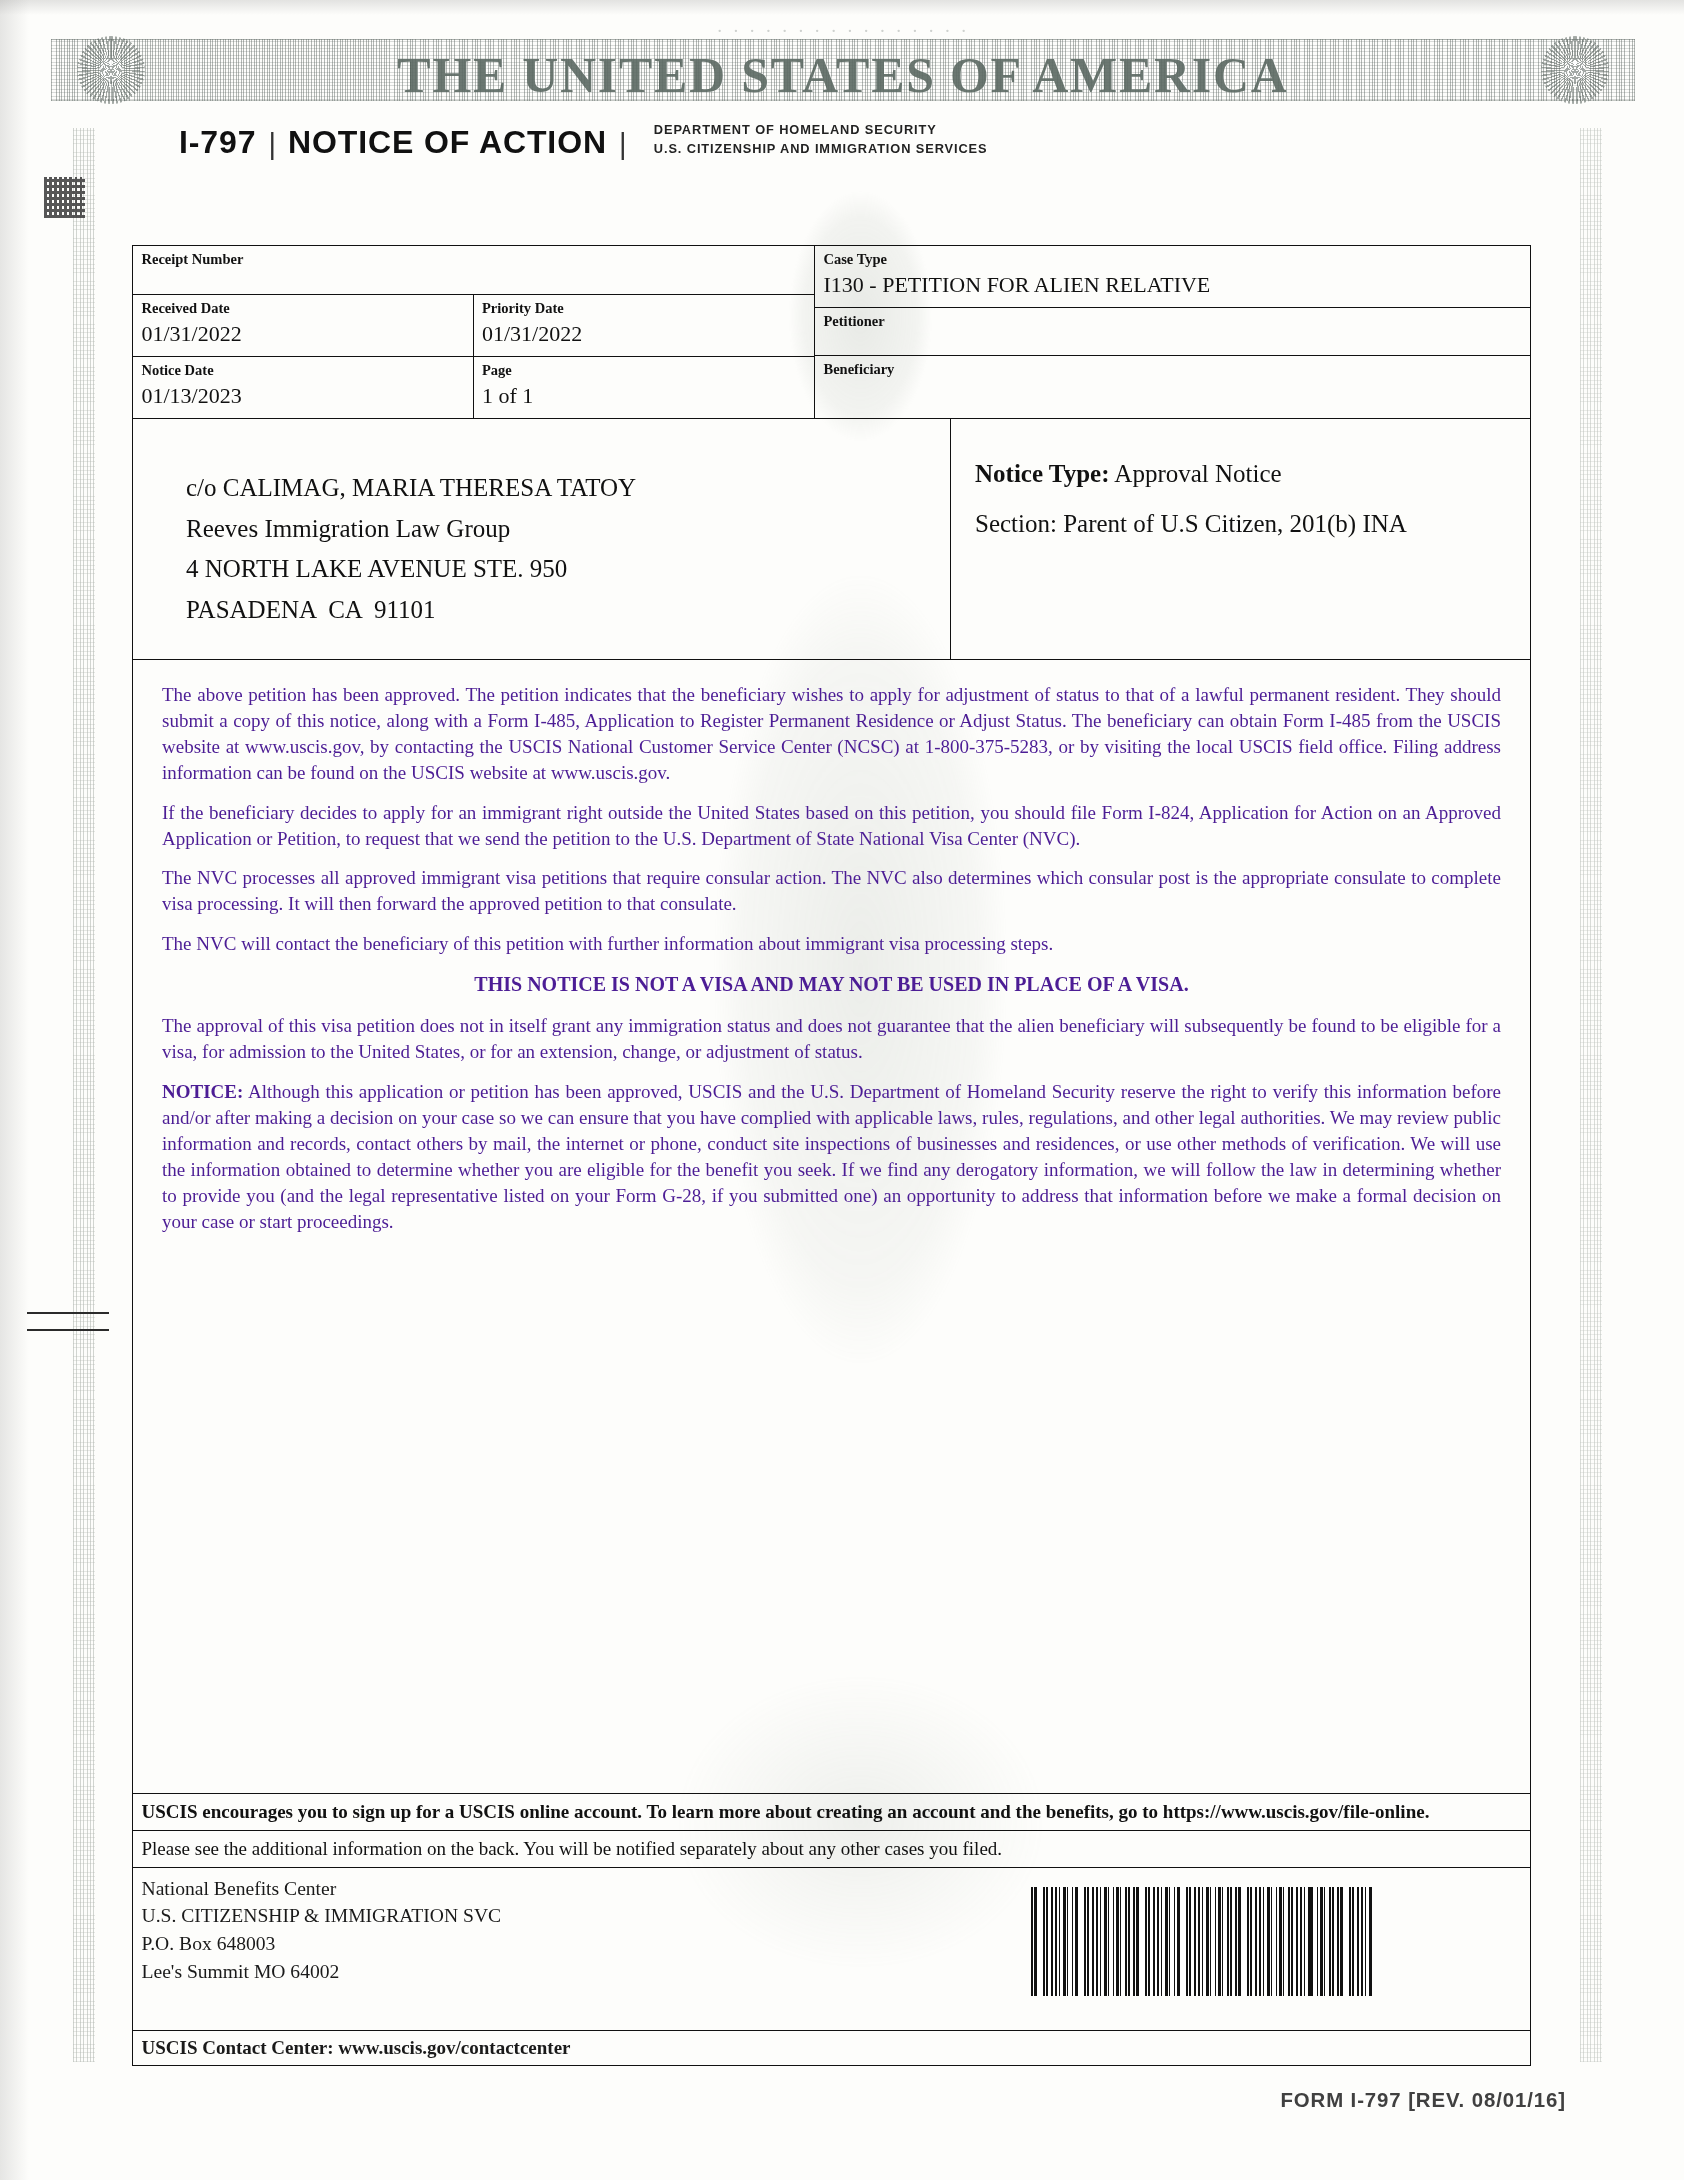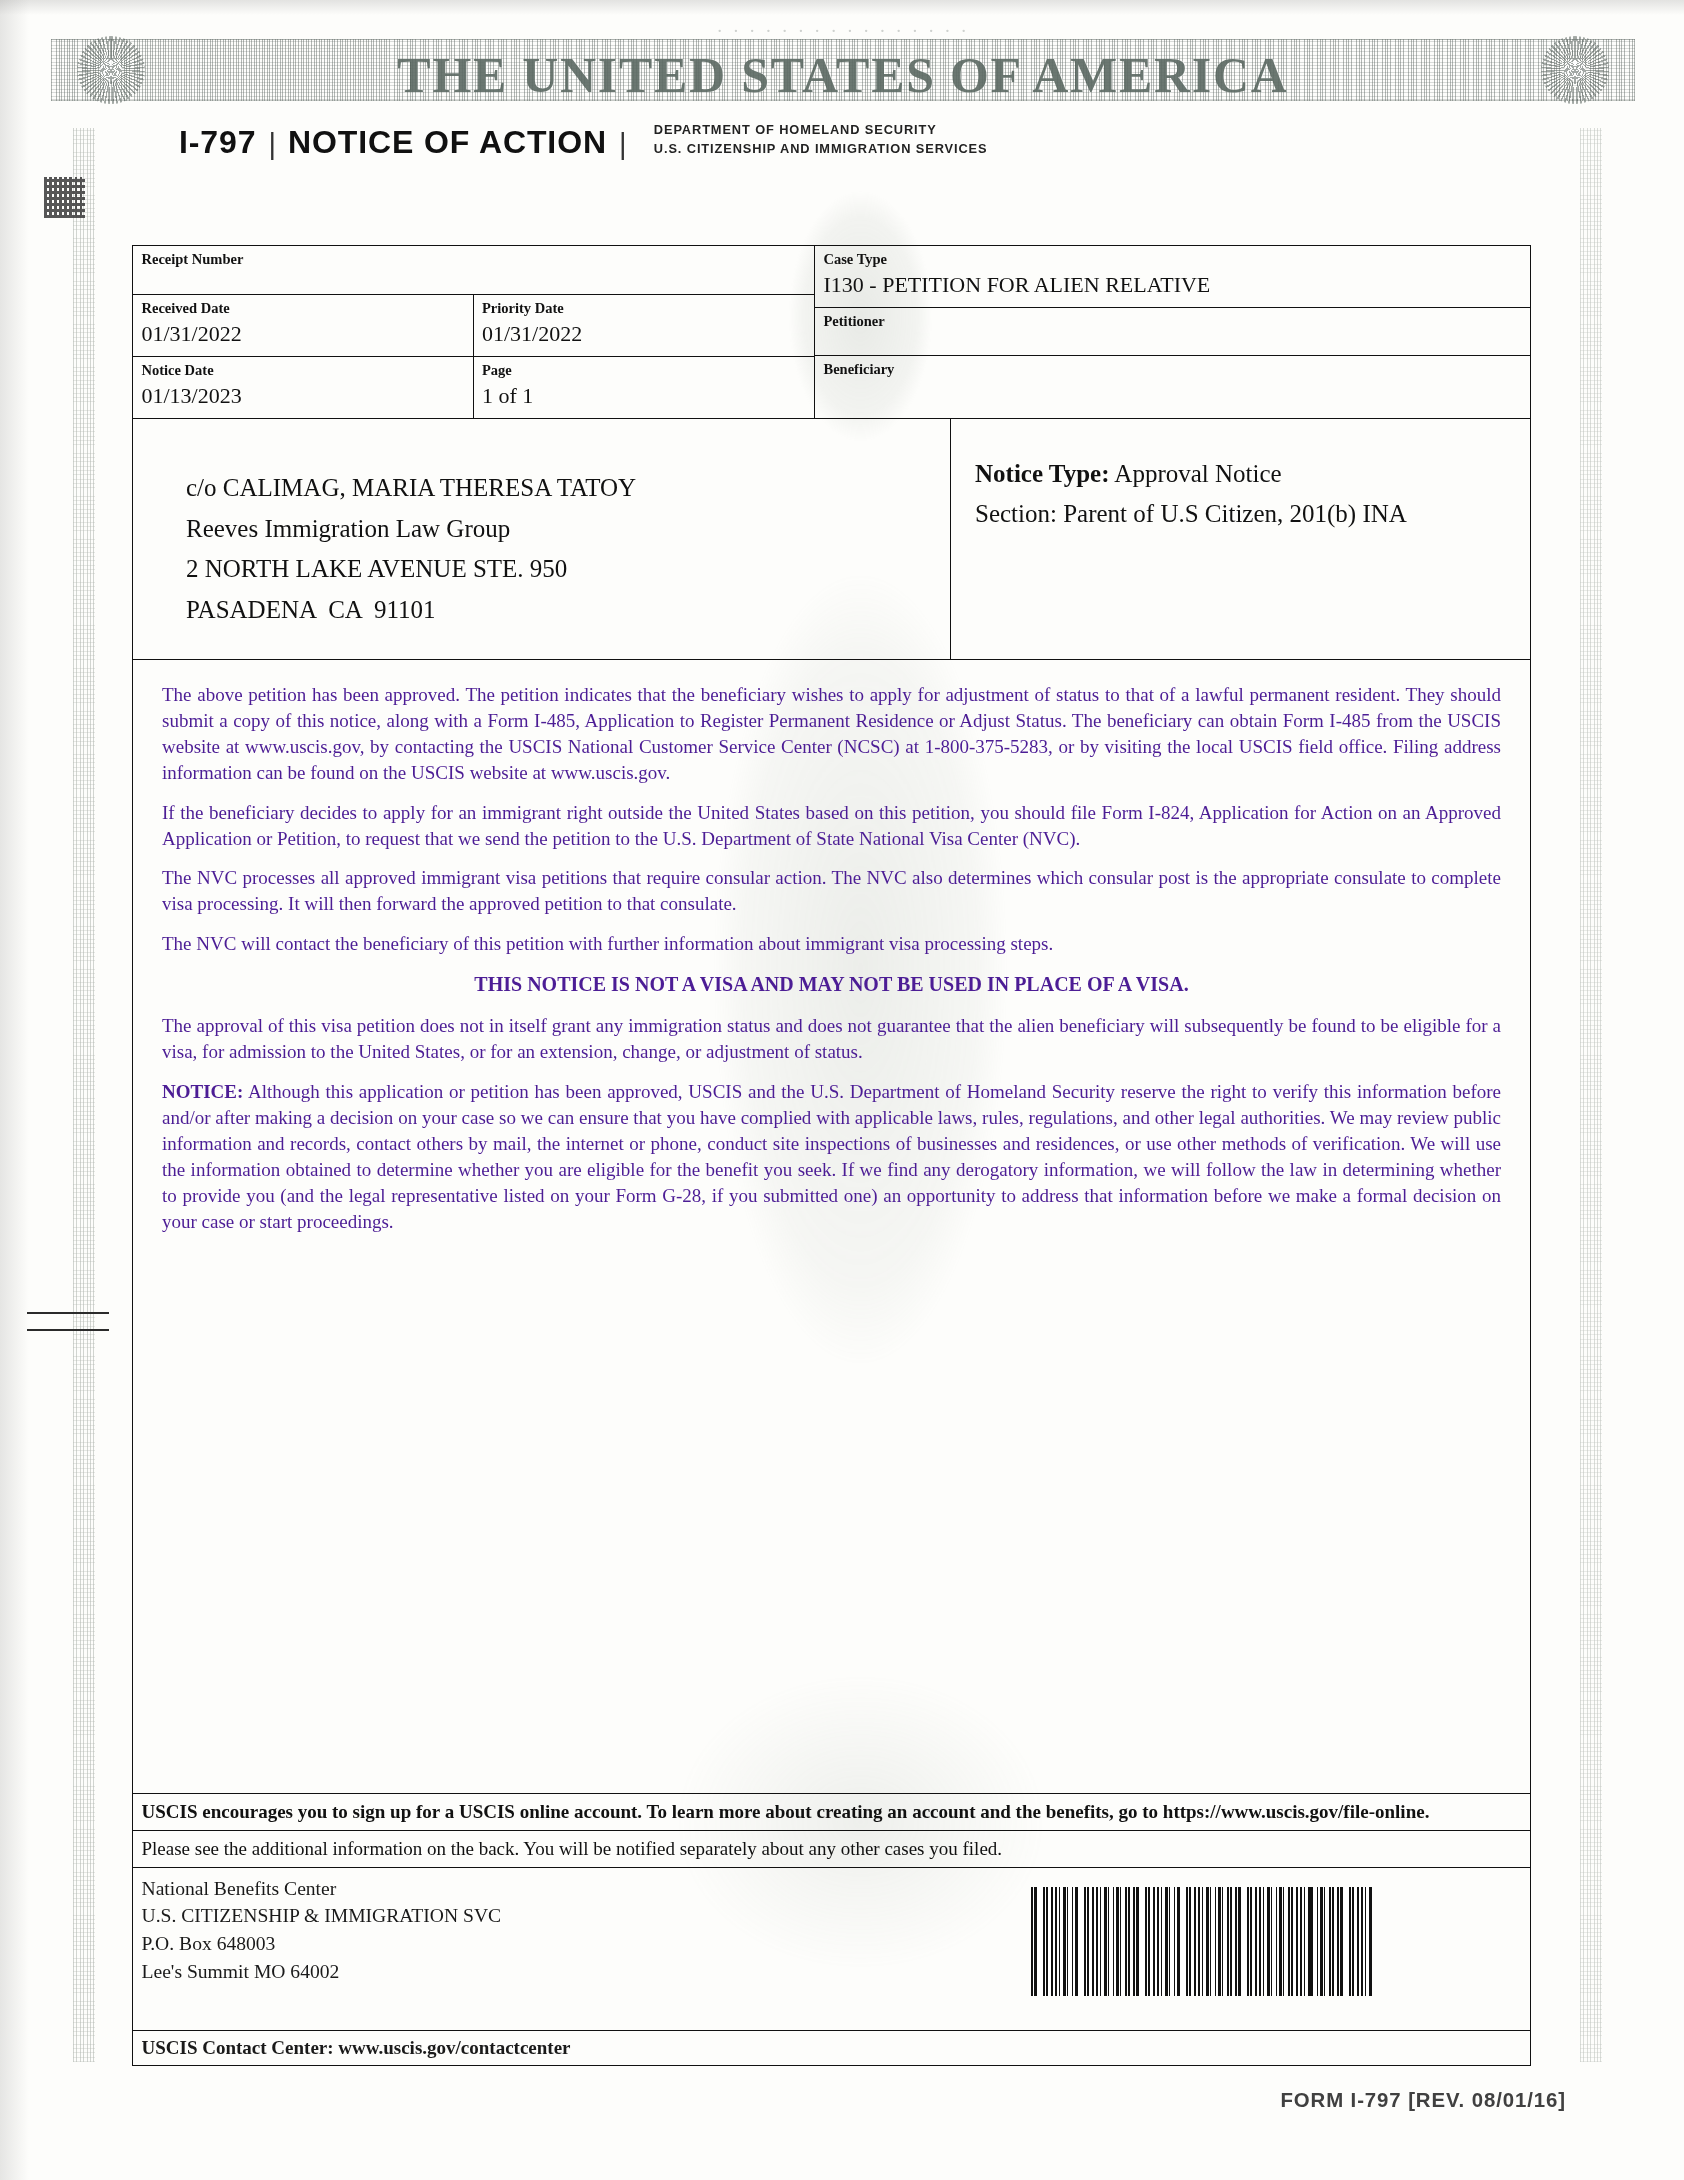--- a/index.html
+++ b/index.html
@@ -233,21 +233,21 @@
   #notice-type-line {
     font-size: 25px;
     color: #111;
     line-height: 1.5;
   }
   #notice-type-line b { font-weight: bold; }
   #section-line {
     font-size: 25px;
     color: #111;
     line-height: 1.5;
-    margin-top: 2px;
+    margin-top: 12px;
   }
 
   
   #body {
     padding: 22px 29px 0 29px;
     min-height: 1133px;
     box-sizing: border-box;
   }
   #body p {
     margin: 0 0 13.6px 0;
@@ -402,21 +402,21 @@
           <div class="val"></div>
         </div>
       </div>
 
     </div>
 
     <div id="band2">
       <div id="addr-cell">
         <div class="line">c/o CALIMAG, MARIA THERESA TATOY</div>
         <div class="line">Reeves Immigration Law Group</div>
-        <div class="line">2 NORTH LAKE AVENUE STE. 950</div>
+        <div class="line">4 NORTH LAKE AVENUE STE. 950</div>
         <div class="line">PASADENA  CA  91101</div>
       </div>
       <div id="notice-cell">
         <div id="notice-type-line">
           <b>Notice Type:</b>
           <span>Approval Notice</span>
         </div>
         <div id="section-line">Section: Parent of U.S Citizen, 201(b) INA</div>
       </div>
     </div>

